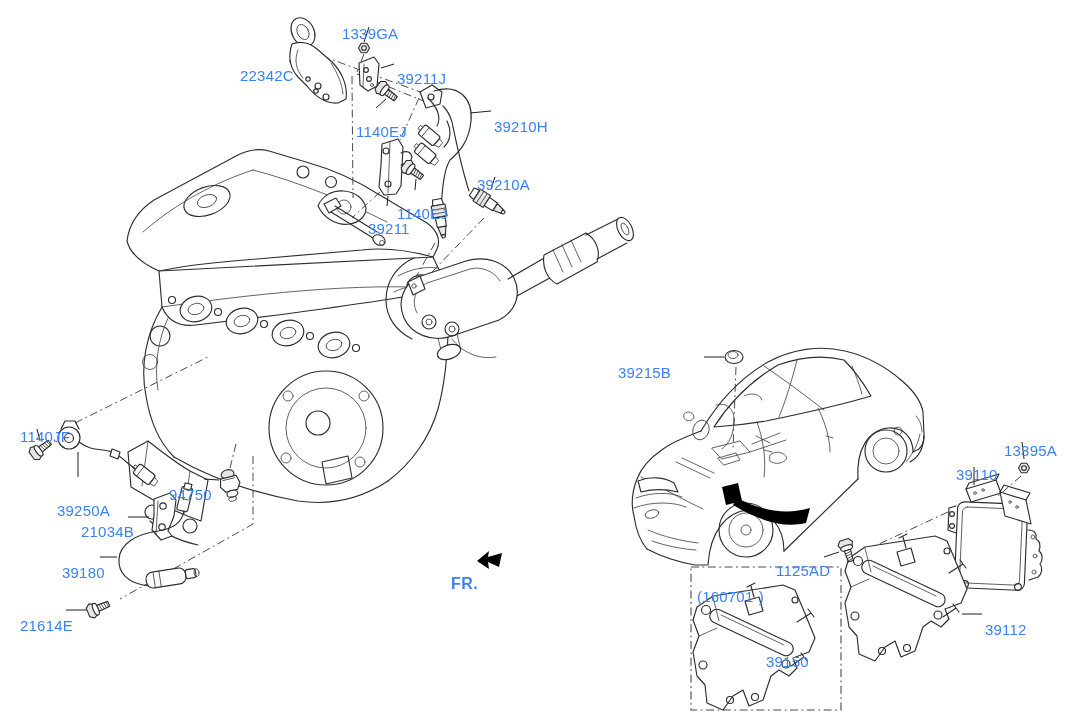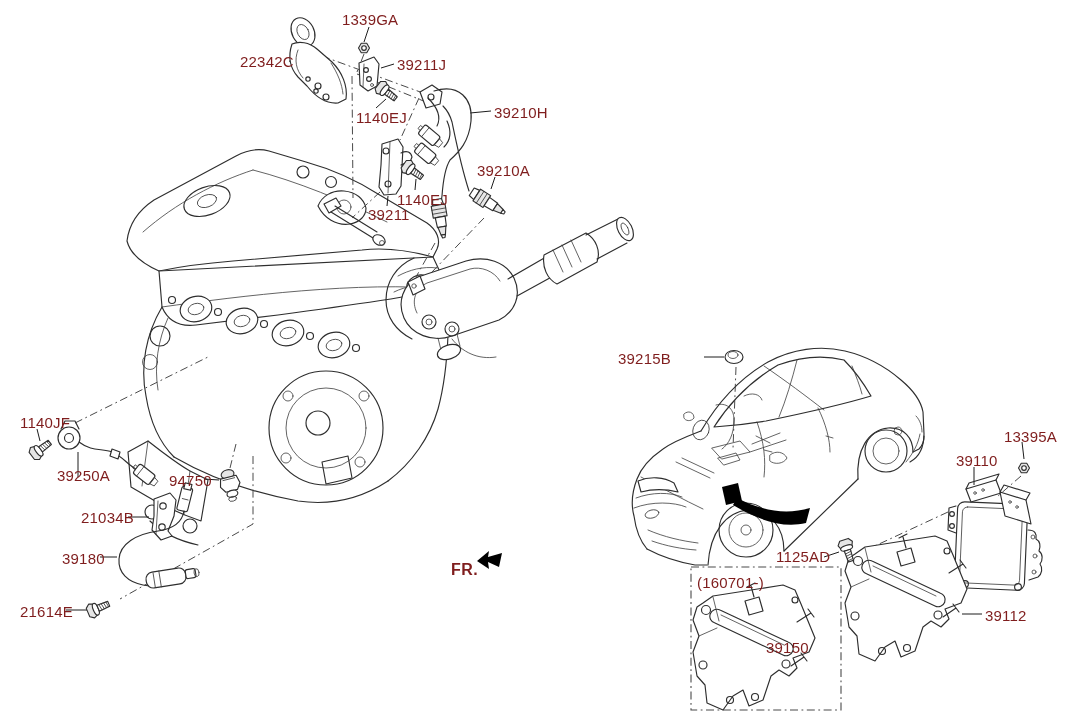--- a/index.html
+++ b/index.html
@@ -1,20 +1,20 @@
 <!DOCTYPE html>
 <html><head>
 <meta charset="utf-8">
 <style>
   html,body{margin:0;padding:0;background:#fff;}
   .stage{position:relative;width:1069px;height:727px;background:#ffffff;overflow:hidden;
          font-family:"Liberation Sans",sans-serif;}
   .stage svg{position:absolute;left:0;top:0;}
-  .lbl{position:absolute;font-size:15px;line-height:1.05;color:#7f1d1d;letter-spacing:.2px;
-       white-space:nowrap;}
+  .lbl{position:absolute;font-size:15px;line-height:1.05;color:#3b82f6;letter-spacing:.2px;
+       white-space:nowrap;margin-top:14px;}
   .lbl-fr{font-size:16px;font-weight:700;letter-spacing:.4px;}
   
   .k   {fill:none;stroke:#2e2e2e;stroke-width:1.15;stroke-linecap:round;stroke-linejoin:round;}
   .k2  {fill:none;stroke:#3c3c3c;stroke-width:.8;stroke-linecap:round;stroke-linejoin:round;}
   .kf  {fill:#ffffff;stroke:#2e2e2e;stroke-width:1.15;stroke-linecap:round;stroke-linejoin:round;}
   .kg  {fill:#e6e6e6;stroke:#2e2e2e;stroke-width:1.1;stroke-linejoin:round;}
   .dd  {fill:none;stroke:#4a4a4a;stroke-width:1;stroke-dasharray:8 3.5 1.8 3.5;}
   .ld  {fill:none;stroke:#1d1d1d;stroke-width:1;}
   .blk {fill:#000;stroke:none;}
 </style>
@@ -331,21 +331,21 @@
 
   <div class="lbl" style="left:342px;top:12px">1339GA</div>
   <div class="lbl" style="left:240px;top:54px">22342C</div>
   <div class="lbl" style="left:397px;top:57px">39211J</div>
   <div class="lbl" style="left:356px;top:110px">1140EJ</div>
   <div class="lbl" style="left:494px;top:105px">39210H</div>
   <div class="lbl" style="left:477px;top:163px">39210A</div>
   <div class="lbl" style="left:397px;top:192px">1140EJ</div>
   <div class="lbl" style="left:368px;top:207px">39211</div>
   <div class="lbl" style="left:20px;top:415px">1140JF</div>
-  <div class="lbl" style="left:57px;top:468px">39250A</div>
+  <div class="lbl" style="left:57px;top:489px">39250A</div>
   <div class="lbl" style="left:169px;top:473px">94750</div>
   <div class="lbl" style="left:81px;top:510px">21034B</div>
   <div class="lbl" style="left:62px;top:551px">39180</div>
   <div class="lbl" style="left:20px;top:604px">21614E</div>
   <div class="lbl lbl-fr" style="left:451px;top:562px">FR.</div>
   <div class="lbl" style="left:618px;top:351px">39215B</div>
   <div class="lbl" style="left:1004px;top:429px">13395A</div>
   <div class="lbl" style="left:956px;top:453px">39110</div>
   <div class="lbl" style="left:776px;top:549px">1125AD</div>
   <div class="lbl" style="left:697px;top:575px">(160701-)</div>

